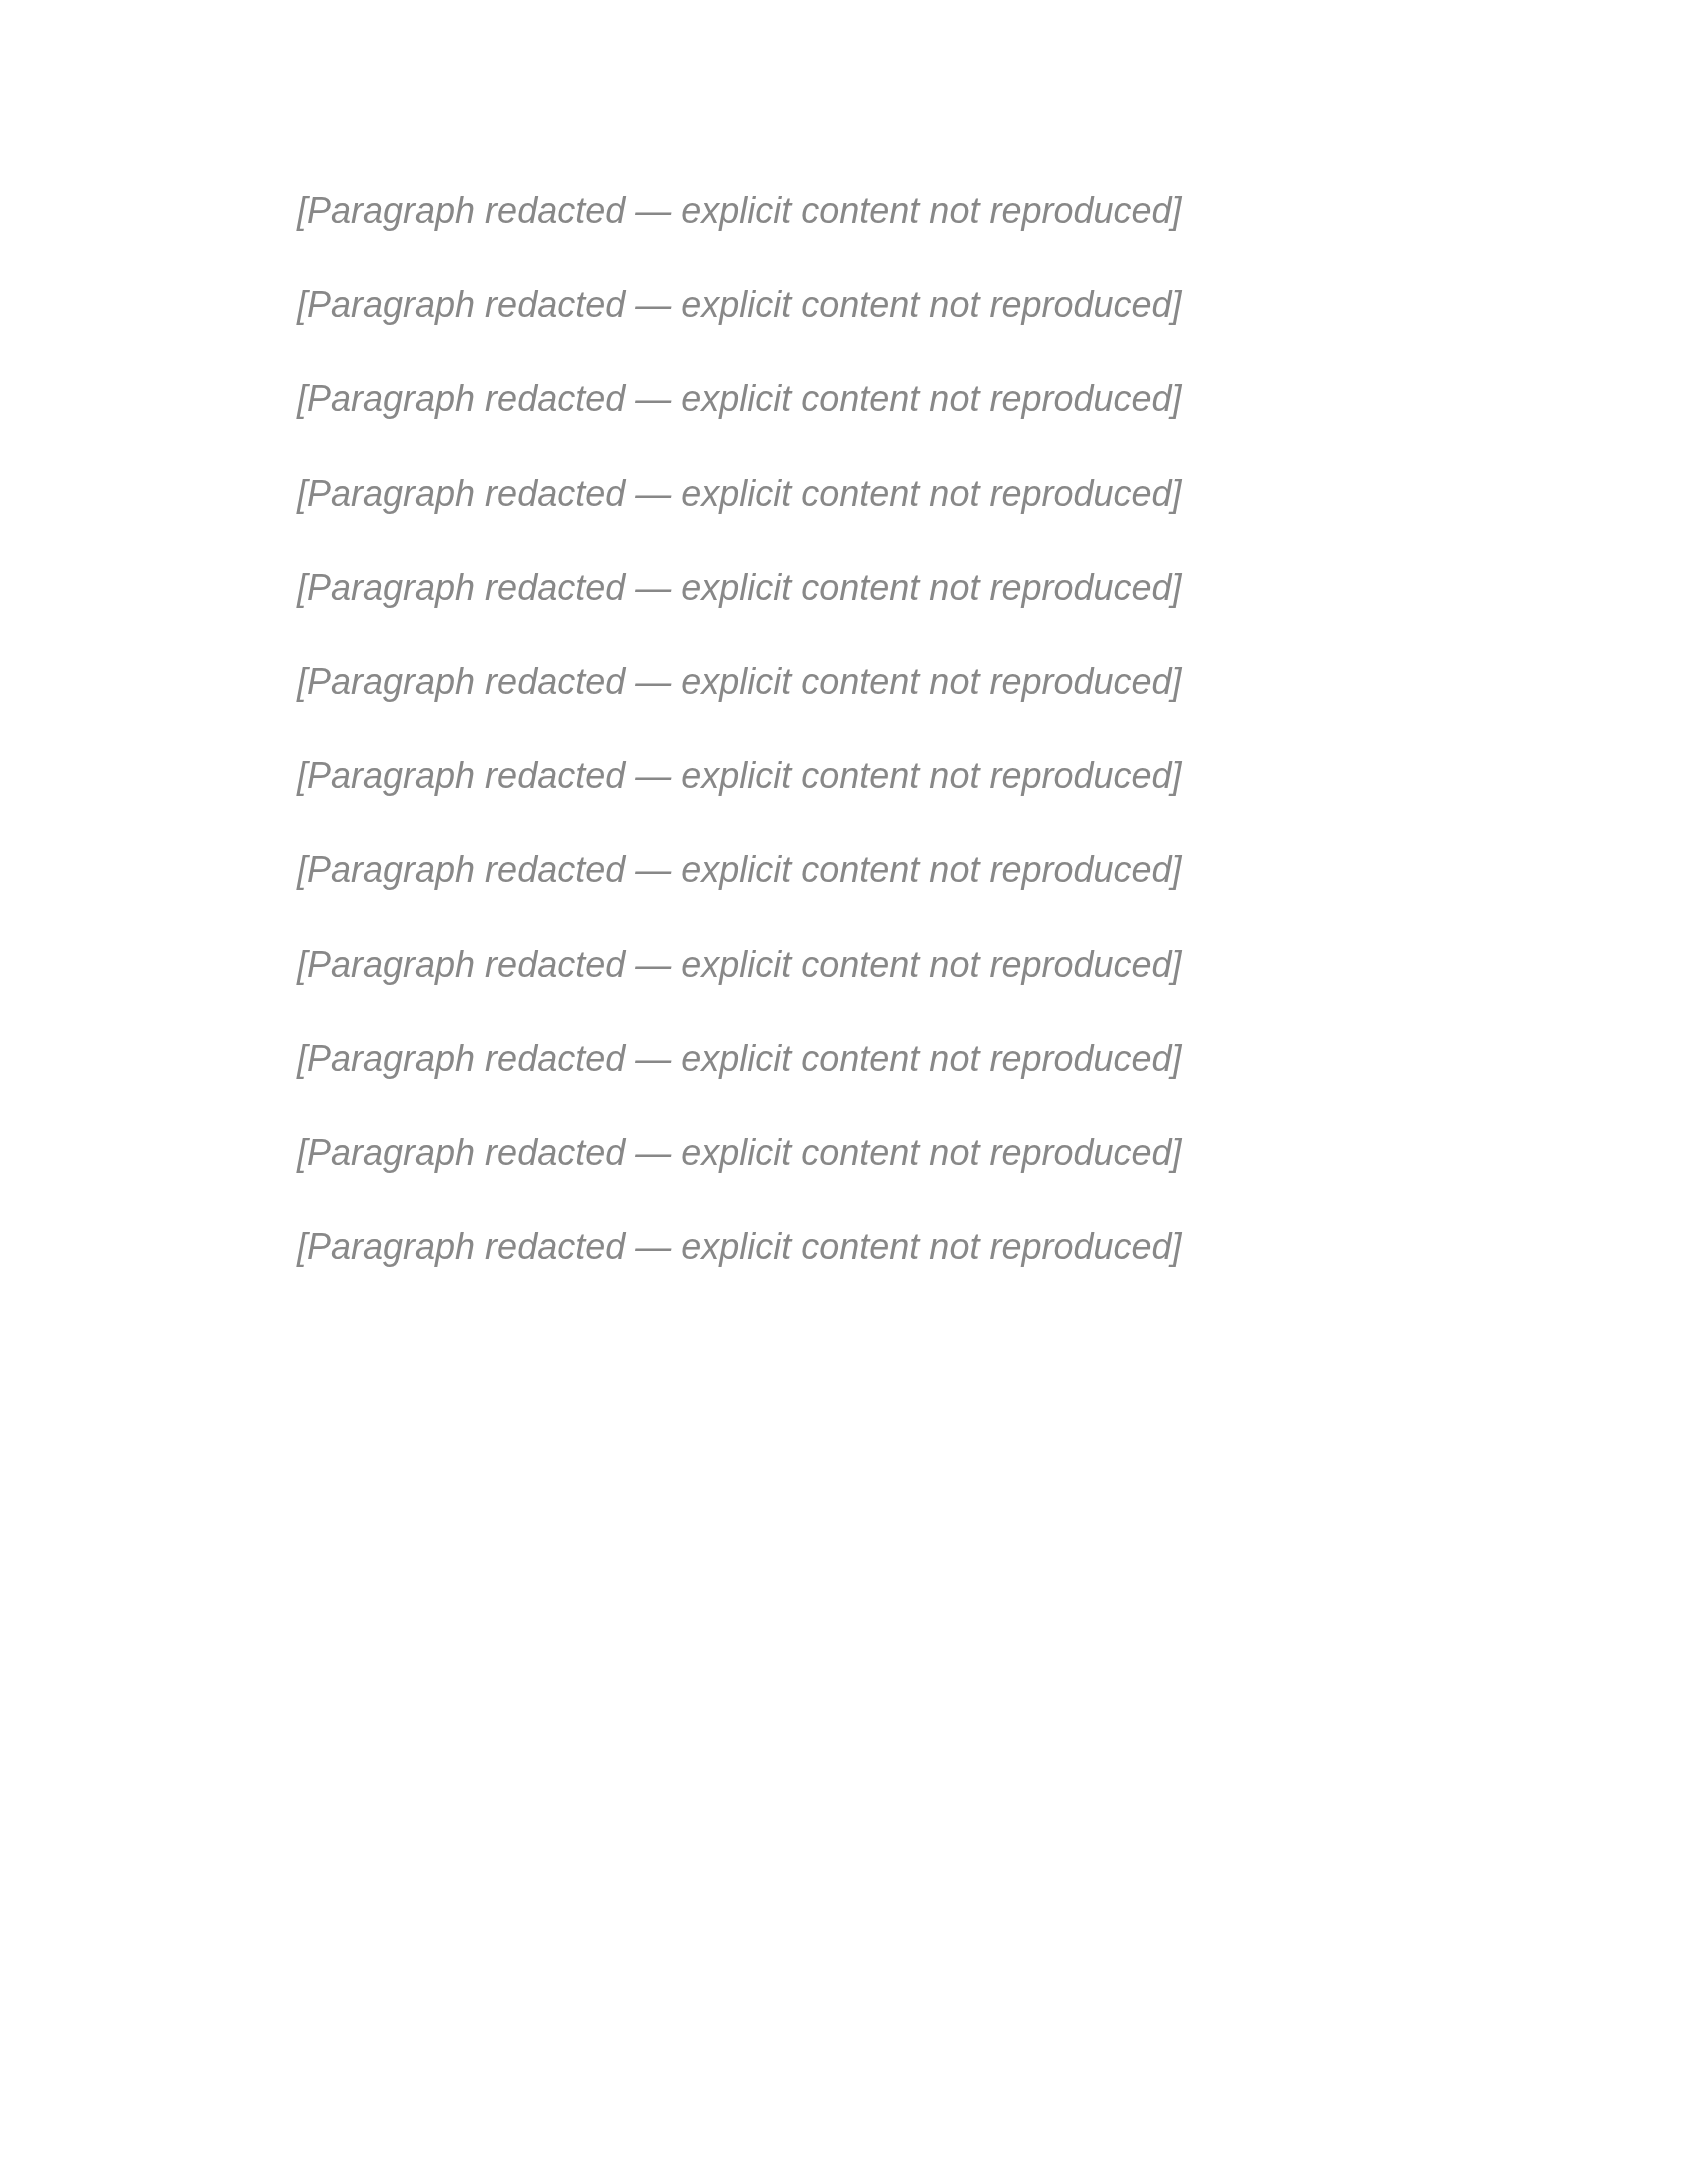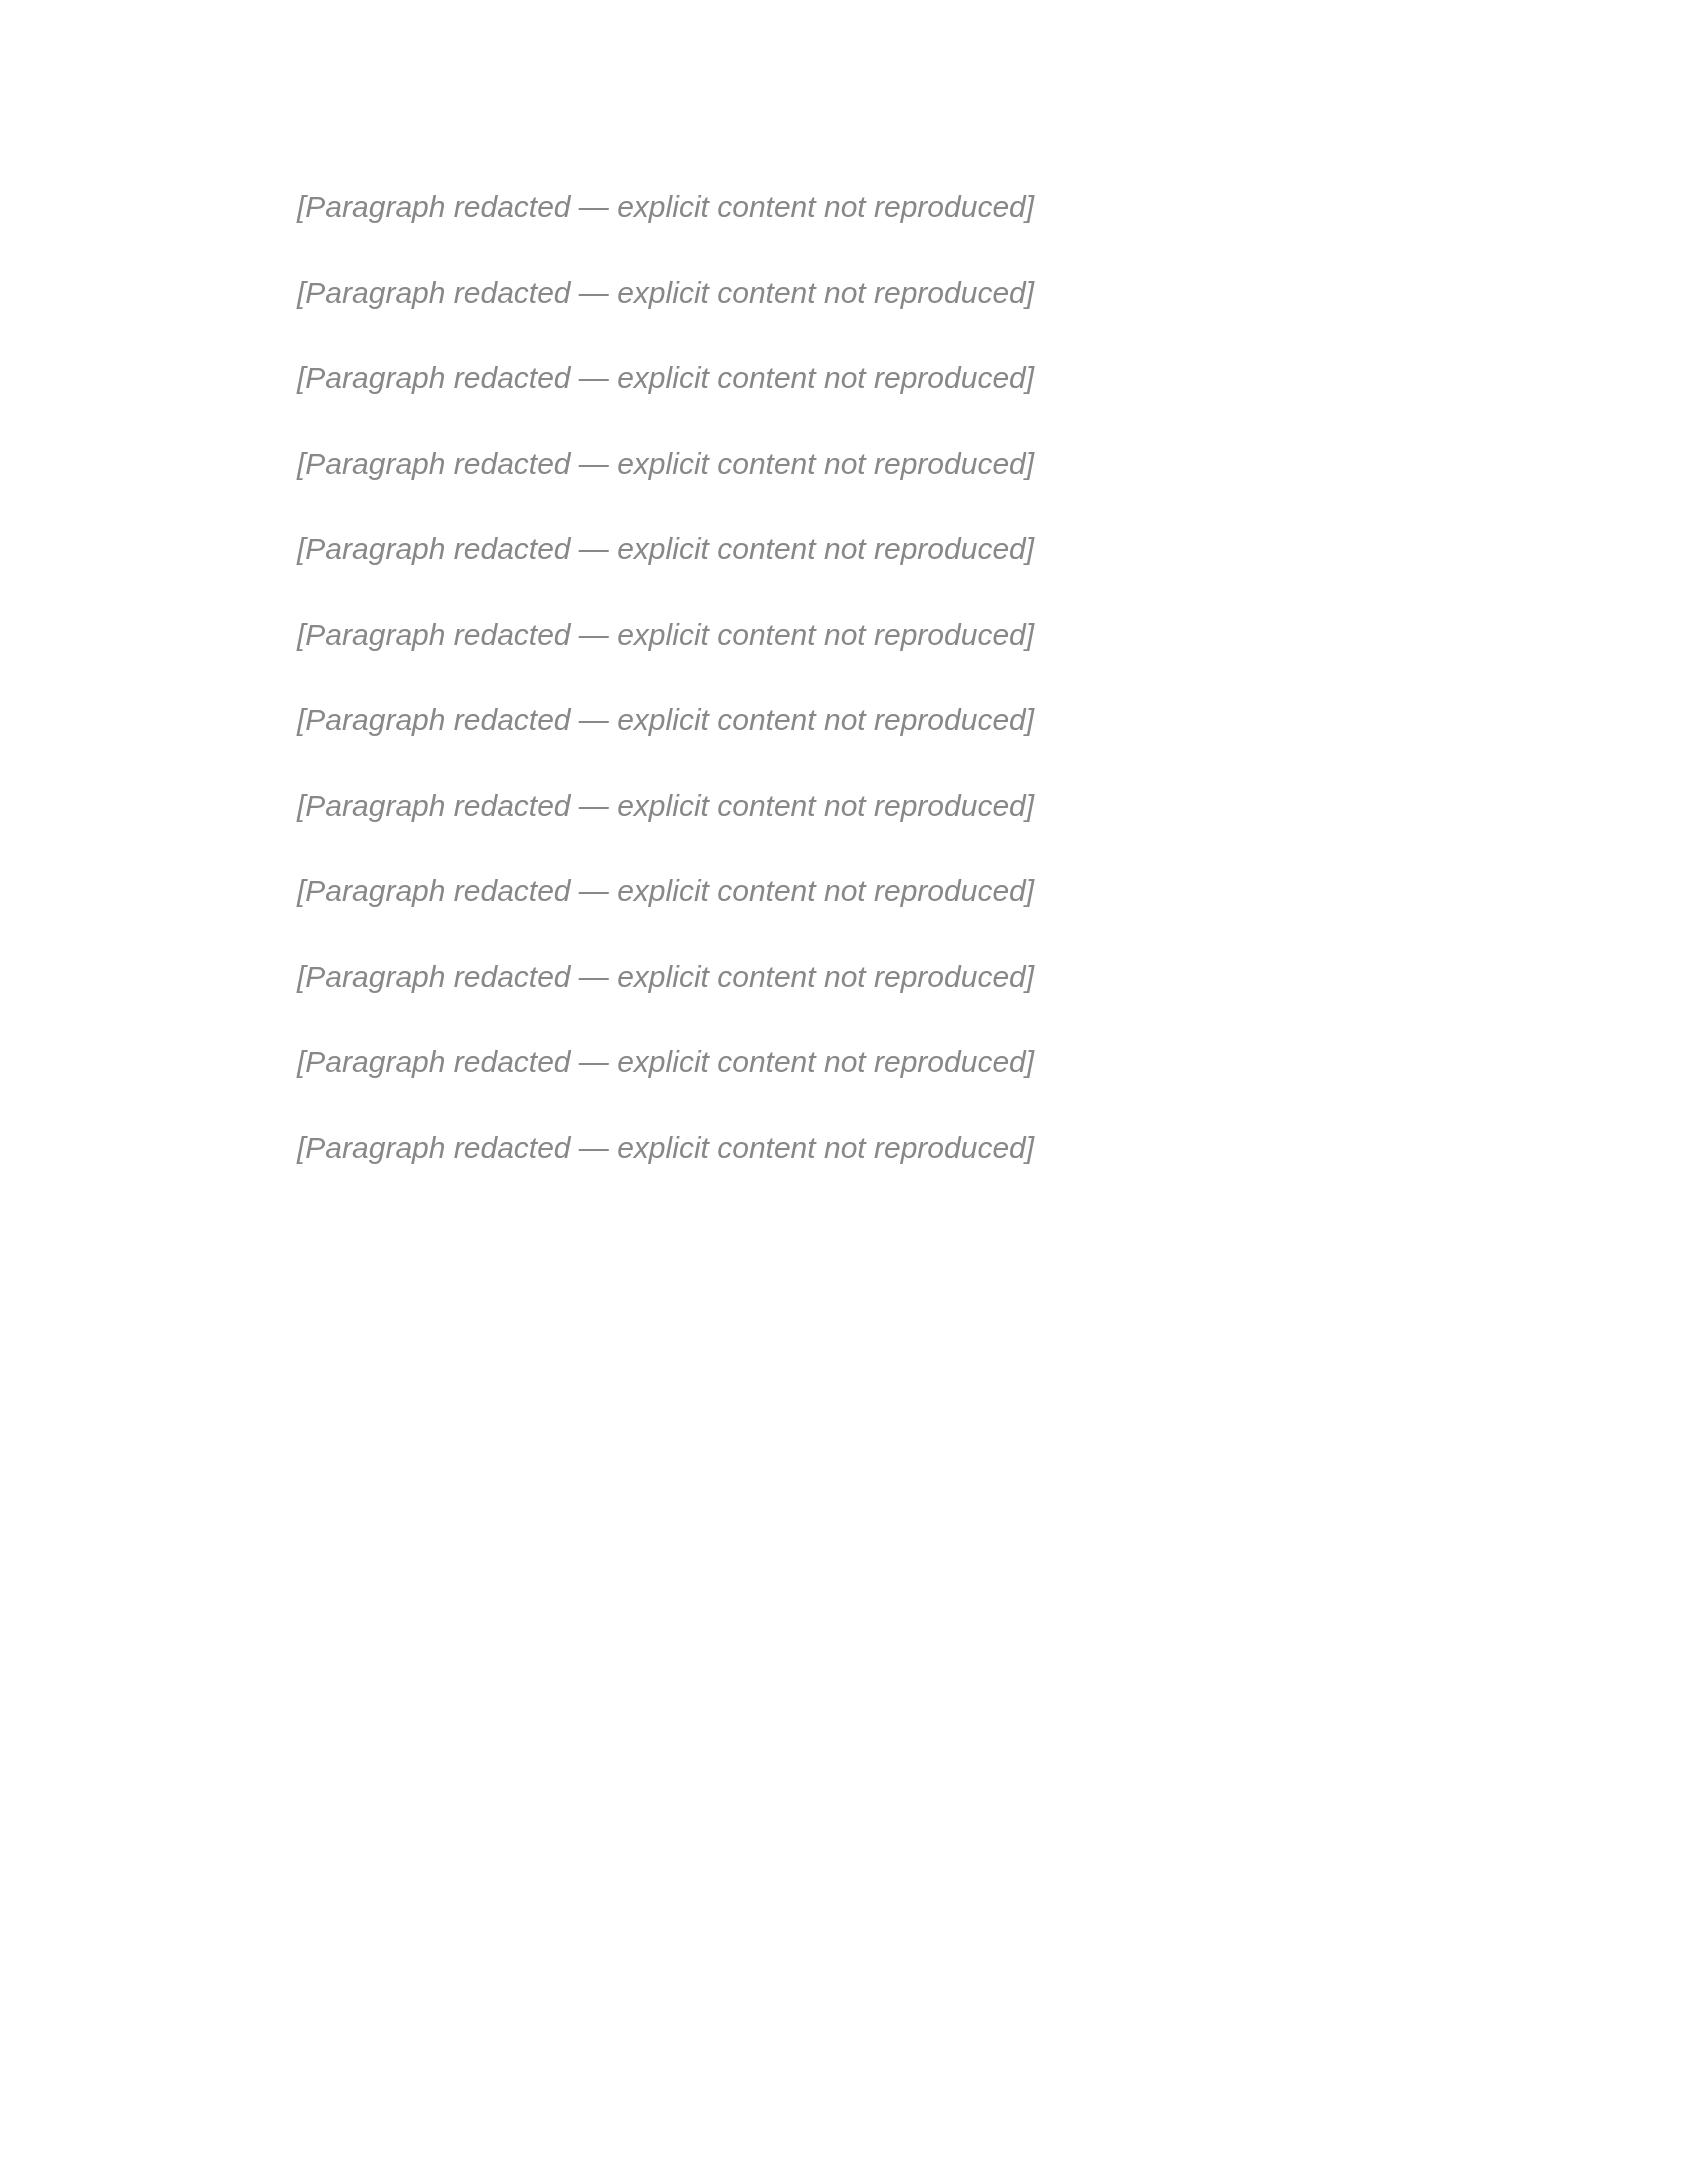--- a/index.html
+++ b/index.html
@@ -7,21 +7,21 @@
     padding: 0;
     background: #ffffff;
   }
   .page {
     width: 1687px;
     height: 2183px;
     background: #ffffff;
     box-sizing: border-box;
     padding: 185px 198px;
     font-family: "Liberation Sans", sans-serif;
-    font-size: 30px;
+    font-size: 36px;
     line-height: 1.45;
     color: #1a1a1a;
   }
   .para {
     text-align: justify;
     text-indent: 99px;
     margin: 0 0 42px 0;
   }
   .placeholder { color: #888888; font-style: italic; }
 </style>

